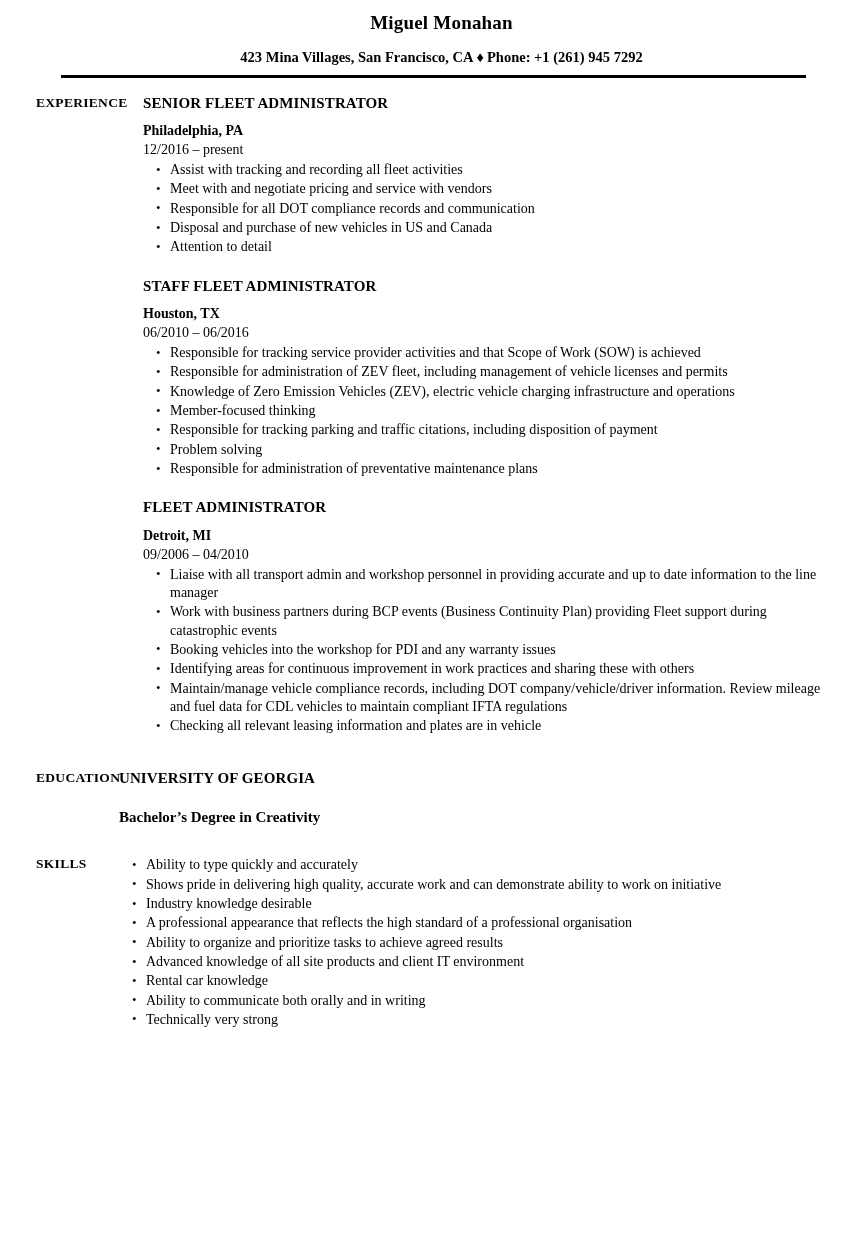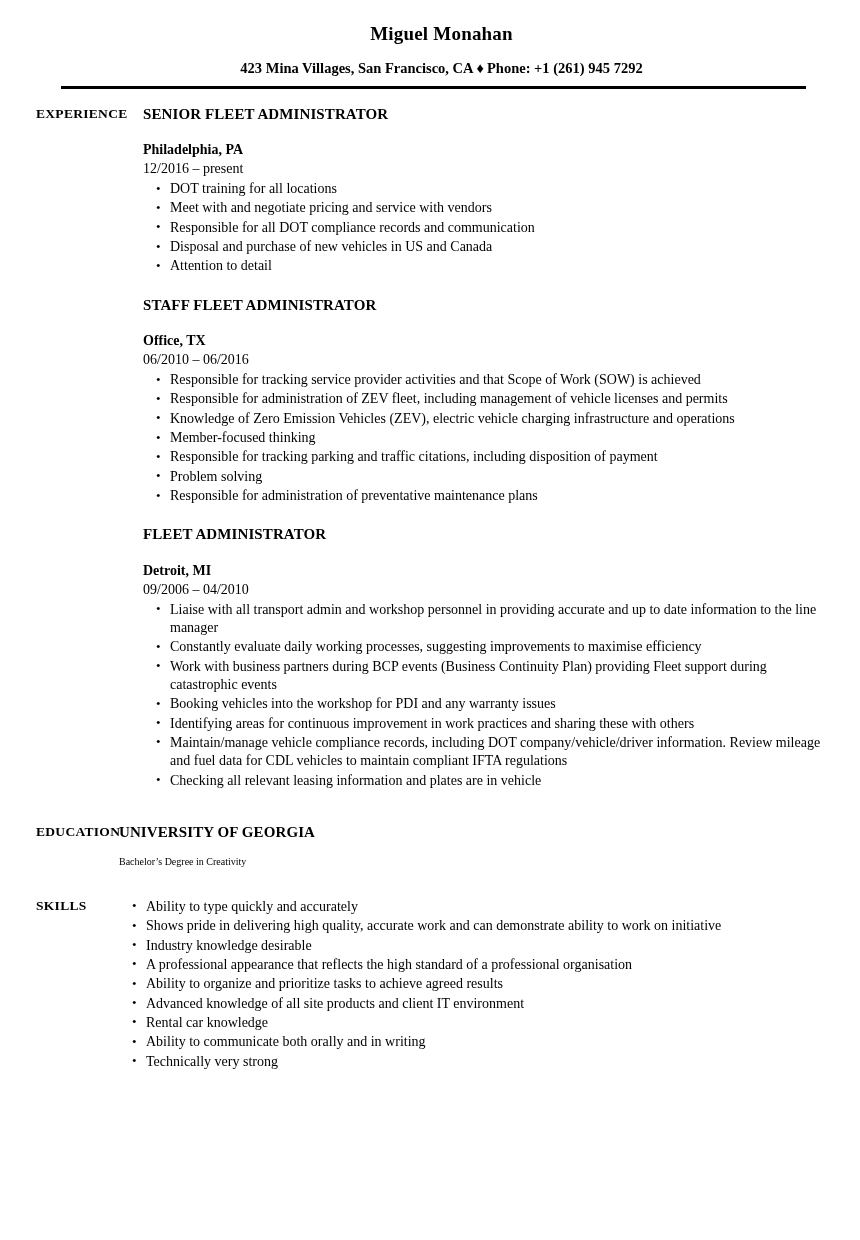--- a/index.html
+++ b/index.html
@@ -17,21 +17,21 @@
   }
   .page {
     width: 860px;
     height: 1240px;
     position: relative;
     box-sizing: border-box;
   }
 
   
   .header {
-    padding-top: 22px;
+    padding-top: 11px;
     margin-left: 23px;
   }
   .cand-name {
     text-align: center;
     font-size: 19px;
     font-weight: bold;
     letter-spacing: 0.2px;
     line-height: 1.25;
   }
   .cand-contact {
@@ -80,21 +80,21 @@
   .job-title {
     font-size: 15px;
     font-weight: bold;
     line-height: 1.3;
     letter-spacing: 0.1px;
   }
   .job-location {
     font-size: 14px;
     font-weight: bold;
     line-height: 1.35;
-    margin-top: 17px;
+    margin-top: 9px;
   }
   .job-dates {
     font-size: 14px;
     font-weight: normal;
     line-height: 1.35;
   }
 
   
   ul.bullets {
     list-style: none;
@@ -117,24 +117,24 @@
   }
 
   
   .edu-school {
     font-size: 15px;
     font-weight: bold;
     line-height: 1.3;
     letter-spacing: 0.1px;
   }
   .edu-degree {
-    font-size: 10px;
-    font-weight: normal;
+    font-size: 15px;
+    font-weight: bold;
     line-height: 1.35;
-    margin-top: 13px;
+    margin-top: 19px;
   }
 </style>
 </head>
 <body>
 
 <div class="page">
 
   <div class="header">
     <div class="cand-name">Miguel Monahan</div>
     <div class="cand-contact"><span>423 Mina Villages, San Francisco, CA</span><span class="diamond">♦</span><span>Phone: +1 (261) 945 7292</span></div>
@@ -142,48 +142,47 @@
   </div>
 
   <div class="section" id="experience-section">
     <div class="sec-label">EXPERIENCE</div>
     <div class="sec-body" id="experience-body">
         <div class="job">
           <div class="job-title">SENIOR FLEET ADMINISTRATOR</div>
           <div class="job-location">Philadelphia, PA</div>
           <div class="job-dates">12/2016 – present</div>
           <ul class="bullets">
-            <li>DOT training for all locations</li>
+            <li>Assist with tracking and recording all fleet activities</li>
             <li>Meet with and negotiate pricing and service with vendors</li>
             <li>Responsible for all DOT compliance records and communication</li>
             <li>Disposal and purchase of new vehicles in US and Canada</li>
             <li>Attention to detail</li>
           </ul>
         </div>
         <div class="job">
           <div class="job-title">STAFF FLEET ADMINISTRATOR</div>
-          <div class="job-location">Office, TX</div>
+          <div class="job-location">Houston, TX</div>
           <div class="job-dates">06/2010 – 06/2016</div>
           <ul class="bullets">
             <li>Responsible for tracking service provider activities and that Scope of Work (SOW) is achieved</li>
             <li>Responsible for administration of ZEV fleet, including management of vehicle licenses and permits</li>
             <li>Knowledge of Zero Emission Vehicles (ZEV), electric vehicle charging infrastructure and operations</li>
             <li>Member-focused thinking</li>
             <li>Responsible for tracking parking and traffic citations, including disposition of payment</li>
             <li>Problem solving</li>
             <li>Responsible for administration of preventative maintenance plans</li>
           </ul>
         </div>
         <div class="job">
           <div class="job-title">FLEET ADMINISTRATOR</div>
           <div class="job-location">Detroit, MI</div>
           <div class="job-dates">09/2006 – 04/2010</div>
           <ul class="bullets">
             <li>Liaise with all transport admin and workshop personnel in providing accurate and up to date information to the line manager</li>
-            <li>Constantly evaluate daily working processes, suggesting improvements to maximise efficiency</li>
             <li>Work with business partners during BCP events (Business Continuity Plan) providing Fleet support during catastrophic events</li>
             <li>Booking vehicles into the workshop for PDI and any warranty issues</li>
             <li>Identifying areas for continuous improvement in work practices and sharing these with others</li>
             <li>Maintain/manage vehicle compliance records, including DOT company/vehicle/driver information. Review mileage and fuel data for CDL vehicles to maintain compliant IFTA regulations</li>
             <li>Checking all relevant leasing information and plates are in vehicle</li>
           </ul>
         </div>
       </div>
   </div>
 

